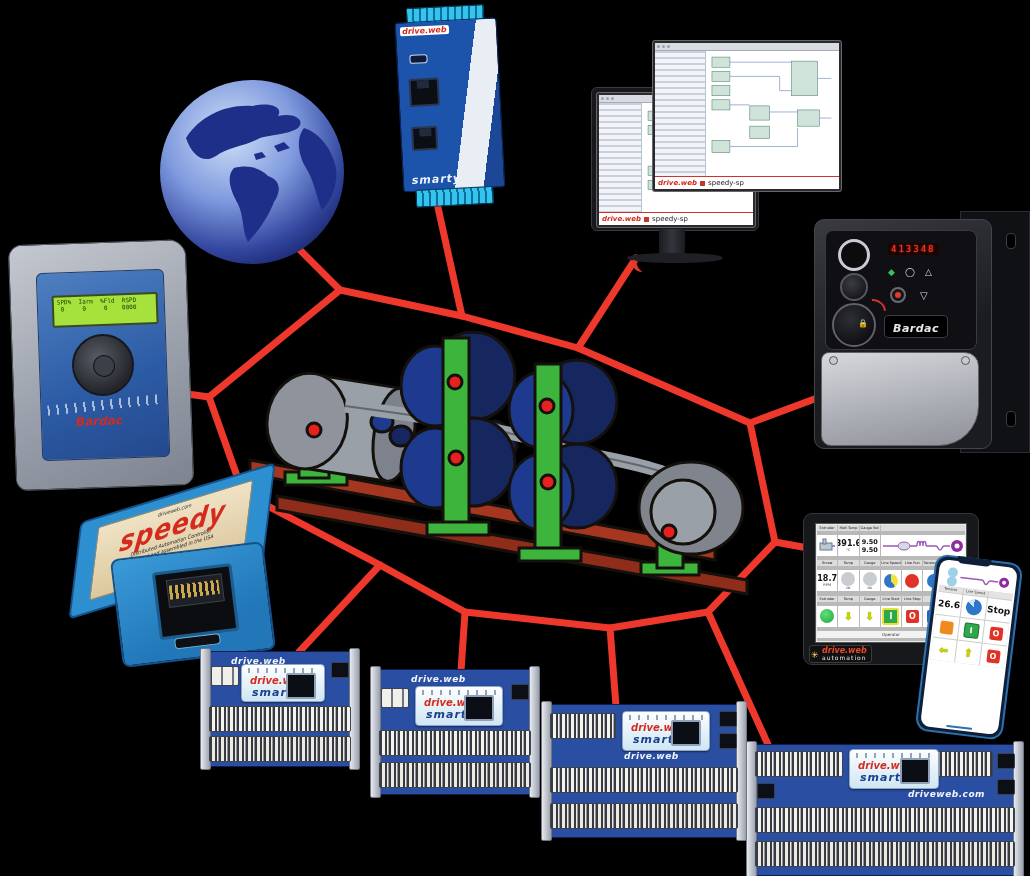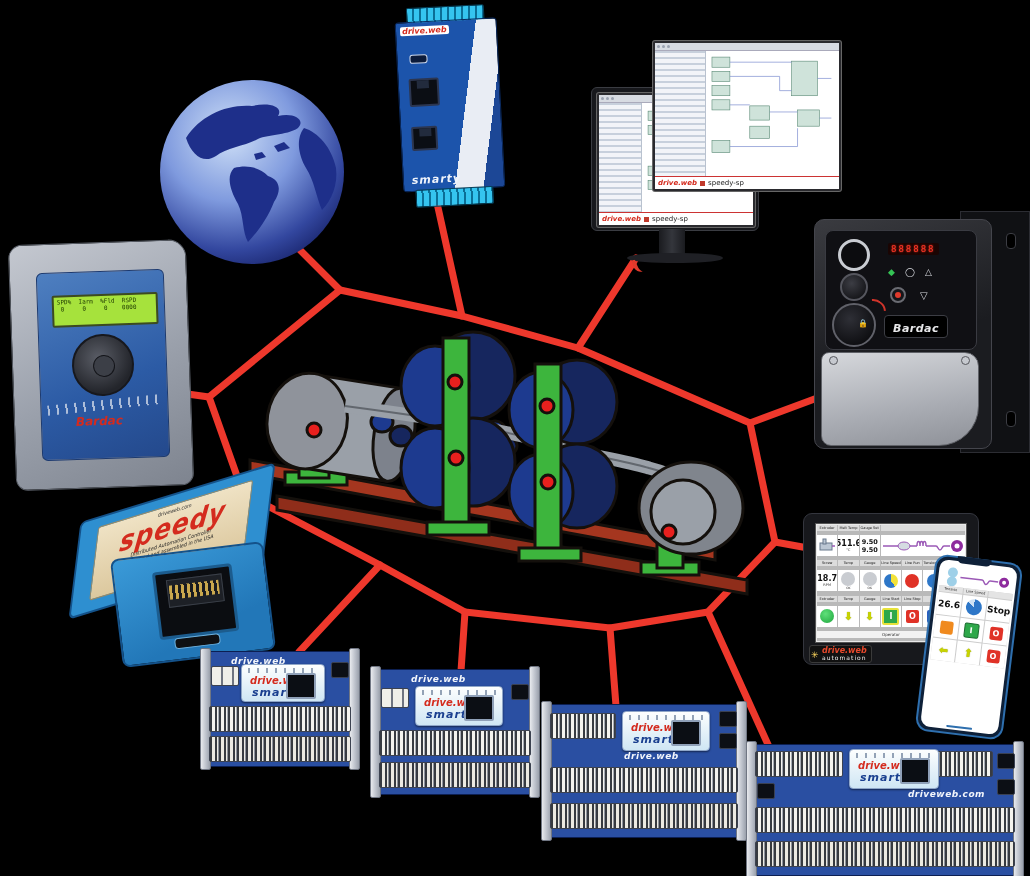--- a/index.html
+++ b/index.html
@@ -292,21 +292,21 @@
     <div class="abs" style="left:196px;top:200px;width:8px;height:14px;background:#000;border:1px solid #3c3d44;border-radius:4px;"></div>
     <div class="abs" style="left:4px;top:8px;width:176px;height:228px;background:linear-gradient(160deg,#3a3b40,#1b1c20 55%);border-radius:10px;border:1px solid #44454c;">
 
       <div class="abs" style="left:10px;top:10px;width:150px;height:118px;background:#101014;border-radius:8px;border:1px solid #3a3b42;">
         <div class="abs" style="left:12px;top:8px;width:26px;height:26px;border-radius:50%;background:#0c0c0f;border:3px solid #c9ccd2;"></div>
         <div class="abs" style="left:14px;top:42px;width:24px;height:24px;border-radius:50%;background:radial-gradient(circle at 40% 35%,#3c3d44,#0a0a0d);border:2px solid #55565e;"></div>
         <div class="abs" style="left:6px;top:72px;width:40px;height:40px;border-radius:50%;background:radial-gradient(circle at 40% 35%,#2e2f36,#040406);border:2px solid #606169;">
           <div class="abs" style="right:6px;top:14px;color:#cfd2d8;font-size:8px;">🔒</div>
           <div class="abs" style="left:26px;top:-6px;width:22px;height:22px;border:2px solid #d0342a;border-color:#d0342a transparent transparent transparent;border-radius:50%;transform:rotate(40deg);"></div>
         </div>
-        <div class="abs seg" style="left:62px;top:12px;">888888</div>
+        <div class="abs seg" style="left:62px;top:12px;">413348</div>
         <div class="abs" style="left:62px;top:36px;display:flex;gap:10px;">
           <span style="color:#35c455;font-size:9px;">◆</span>
           <span style="color:#d8dadf;font-size:9px;">◯</span>
           <span style="color:#d8dadf;font-size:9px;">△</span>
         </div>
         <div class="abs" style="left:64px;top:56px;display:flex;gap:14px;align-items:center;">
           <span style="width:12px;height:12px;border-radius:50%;background:#15161a;border:2px solid #6a6b72;display:inline-block;position:relative;">
             <span style="position:absolute;left:3px;top:3px;width:6px;height:6px;border-radius:50%;background:#e03a2c;display:block;"></span>
             </span>
           <span style="color:#d8dadf;font-size:10px;">▽</span>
@@ -436,21 +436,21 @@
         <div class="tl" style="grid-column:4/8;"></div>
 
         <div class="tc">
           <svg width="18" height="16" viewBox="0 0 18 16">
               <rect x="2" y="5" width="12" height="7" fill="#bcc7d4" stroke="#68788c" stroke-width="1"></rect>
               <rect x="5" y="1" width="3" height="5" fill="#bcc7d4" stroke="#68788c" stroke-width="1"></rect>
               <path d="M14,8 h3" stroke="#9b59b6" stroke-width="1.5"></path>
             </svg>
         </div>
         <div class="tc">
-          <span class="big">511.6</span>
+          <span class="big">391.6</span>
             <span class="unit">°C</span>
         </div>
         <div class="tc">
           <span class="big" style="font-size:6.5px">9.50</span>
           <span class="big" style="font-size:6.5px">9.50</span>
         </div>
         <div class="tc" style="grid-column:4/8;">
           <svg width="84" height="18" viewBox="0 0 84 18">
             <path d="M2,9 h18 M28,9 h8 M36,9 c0,-6 3,-6 3,0 c0,-6 3,-6 3,0 c0,-6 3,-6 3,0 M45,9 h10 c2,0 2,4 4,4 c2,0 2,-4 4,-4 h6" stroke="#9b59b6" stroke-width="1.5" fill="none"></path>
             <ellipse cx="23" cy="9" rx="6" ry="4" fill="#d5dbe2" stroke="#9b59b6"></ellipse>

